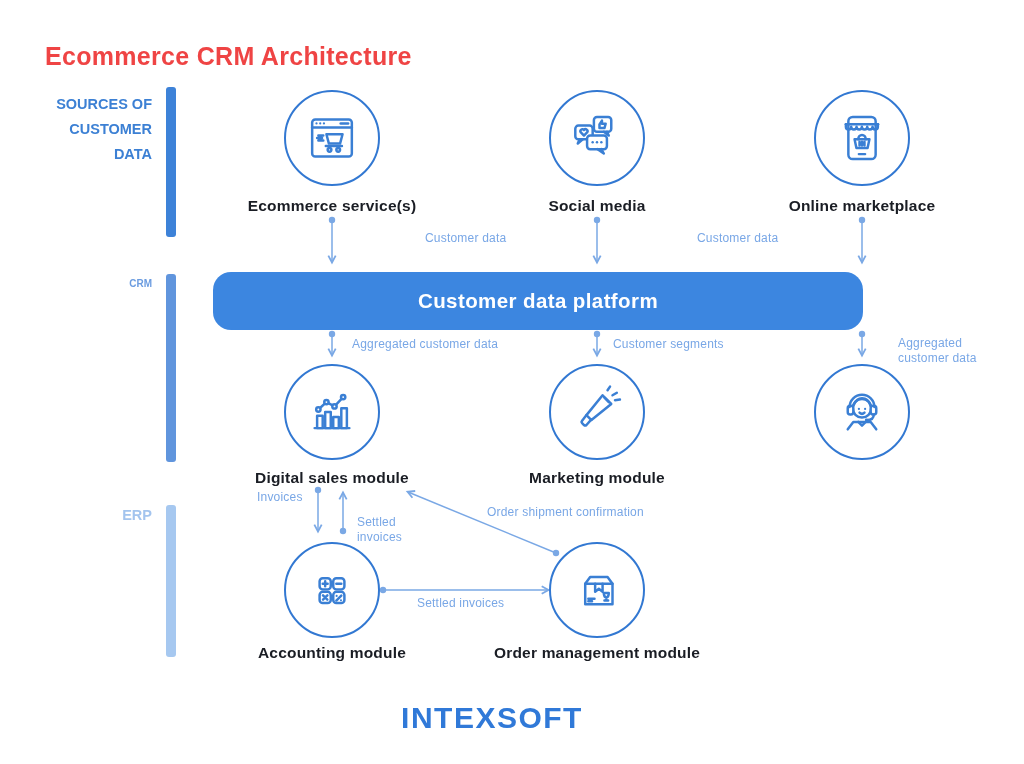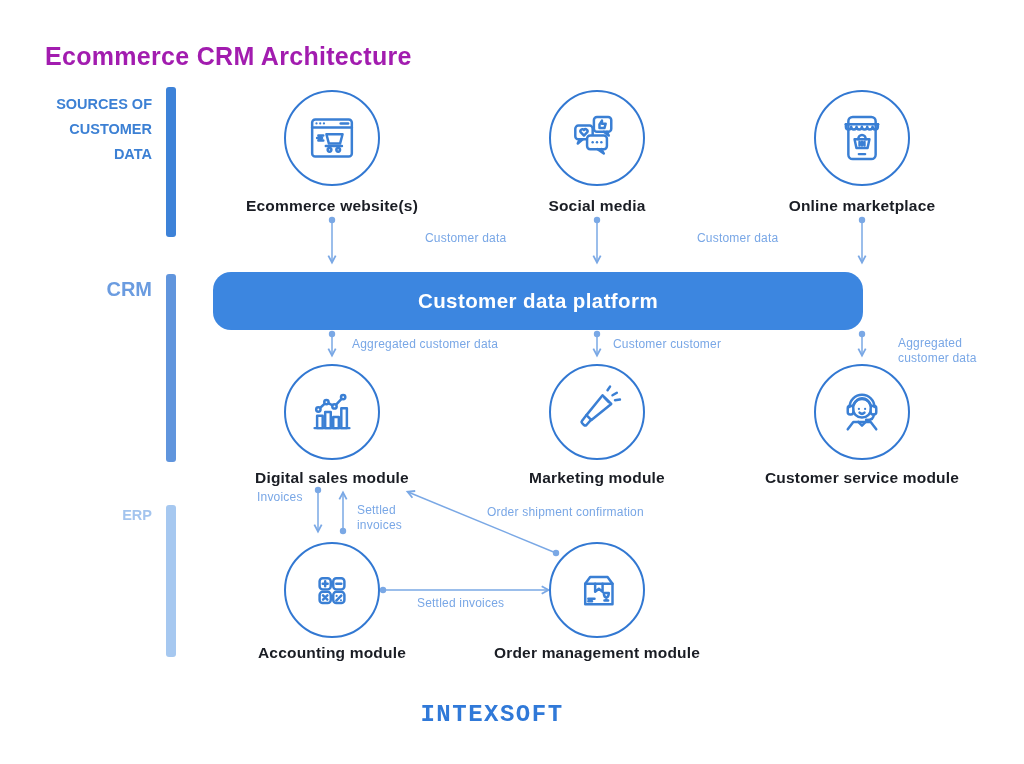--- a/index.html
+++ b/index.html
@@ -1,25 +1,25 @@
 <!DOCTYPE html>
 <html><head>
 <meta charset="utf-8">
 <style>
   html,body{margin:0;padding:0;background:#fff;}
   .canvas{position:relative;width:1024px;height:764px;background:#ffffff;
           font-family:"Liberation Sans",sans-serif;overflow:hidden;}
 
   .page-title{position:absolute;left:45px;top:42px;font-size:25px;font-weight:700;
-              color:#a21caf;letter-spacing:.3px;}
+              color:#ef4444;letter-spacing:.3px;}
 
   
   .rail-label{position:absolute;left:22px;width:130px;text-align:right;font-weight:700;}
   .rail-sources{top:92px;font-size:14.5px;line-height:25px;color:#3c80d4;}
-  .rail-crm{top:278px;font-size:20px;color:#6b9ce0;}
+  .rail-crm{top:278px;font-size:10px;color:#6b9ce0;}
   .rail-erp{top:507px;font-size:14.5px;color:#a3c4ee;}
   .rail-bar{position:absolute;left:166px;width:10px;border-radius:3px;}
   .bar-1{top:87px;height:150px;background:#3d82d8;}
   .bar-2{top:274px;height:188px;background:#6095dd;}
   .bar-3{top:505px;height:152px;background:#a6c8f0;}
 
   
   .node{position:absolute;width:96px;height:96px;border:2.5px solid #3278d2;border-radius:50%;
         background:#fff;display:flex;align-items:center;justify-content:center;box-sizing:border-box;}
   .node svg{width:62px;height:62px;}
@@ -31,22 +31,22 @@
           color:#1a1d24;letter-spacing:.2px;}
 
   .platform{position:absolute;left:213px;top:272px;width:650px;height:58px;background:#3c86e0;
             border-radius:18px;color:#ffffff;display:flex;align-items:center;justify-content:center;
             font-size:20.5px;font-weight:600;letter-spacing:.4px;}
 
   .elabel{position:absolute;font-size:12px;color:#79a7e6;letter-spacing:.2px;line-height:15px;}
 
   .connectors{position:absolute;left:0;top:0;pointer-events:none;}
 
-  .logo{position:absolute;left:0;top:701px;width:984px;text-align:center;font-size:24px;
-        font-weight:800;color:#3079d8;letter-spacing:1.5px;font-family:Liberation Mono, monospace;}
+  .logo{position:absolute;left:0;top:701px;width:984px;text-align:center;font-size:30px;
+        font-weight:800;color:#3079d8;letter-spacing:1.5px;}
 </style>
 </head>
 <body>
 
 <div class="canvas">
 
   <div class="page-title">Ecommerce CRM Architecture</div>
 
   <div class="rail-label rail-sources">
     <div>SOURCES OF</div>
@@ -86,27 +86,27 @@
       <line x1="556" y1="553" x2="408" y2="492" marker-end="url(#ah)"></line>
         <circle cx="556" cy="553" r="3.2" stroke="none"></circle>
       <line x1="383" y1="590" x2="548" y2="590" marker-end="url(#ah)"></line>
         <circle cx="383" cy="590" r="3.2" stroke="none"></circle>
     </g>
   </svg>
 
   <div class="elabel" style="left:425px;top:231px;">Customer data</div>
   <div class="elabel" style="left:697px;top:231px;">Customer data</div>
   <div class="elabel" style="left:352px;top:337px;">Aggregated customer data</div>
-  <div class="elabel" style="left:613px;top:337px;">Customer customer</div>
+  <div class="elabel" style="left:613px;top:337px;">Customer segments</div>
   <div class="elabel" style="left:898px;top:336px;">
     <div>Aggregated</div>
     <div>customer data</div>
   </div>
   <div class="elabel" style="left:257px;top:490px;">Invoices</div>
-  <div class="elabel" style="left:357px;top:503px;">
+  <div class="elabel" style="left:357px;top:515px;">
     <div>Settled</div>
     <div>invoices</div>
   </div>
   <div class="elabel" style="left:487px;top:505px;">Order shipment confirmation</div>
   <div class="elabel" style="left:417px;top:596px;">Settled invoices</div>
 
   <div class="node" style="left:284px;top:90px;">
     <svg viewBox="0 0 100 100">
       <rect class="ic" x="18" y="20" width="64" height="60" rx="5"></rect>
       <line class="ic" x1="18" y1="33" x2="82" y2="33"></line>
@@ -140,21 +140,21 @@
     <svg viewBox="0 0 100 100">
       <rect class="ic" x="28" y="16" width="44" height="68" rx="7"></rect>
       <line class="ic" x1="45" y1="76" x2="55" y2="76"></line>
       <path class="ic" d="M24 28 h52"></path>
       <path class="ic" d="M24 28 v4 a4.3 4.3 0 0 0 8.6 0 a4.3 4.3 0 0 0 8.6 0 a4.3 4.3 0 0 0 8.6 0 a4.3 4.3 0 0 0 8.6 0 a4.3 4.3 0 0 0 8.6 0 a4.3 4.3 0 0 0 8.6 0 v-4"></path>
       <path class="ic" d="M44 52 a6 7 0 0 1 12 0"></path>
       <path class="ic" d="M38 52 h24 l-3 14 h-18 z"></path>
       <path class="ic" d="M46 56 v6 M50 56 v6 M54 56 v6"></path>
     </svg>
   </div>
-  <div class="nlabel" style="left:202px;top:197px;">Ecommerce website(s)</div>
+  <div class="nlabel" style="left:202px;top:197px;">Ecommerce service(s)</div>
   <div class="nlabel" style="left:467px;top:197px;">Social media</div>
   <div class="nlabel" style="left:732px;top:197px;">Online marketplace</div>
 
   <div class="platform">
     <span>Customer data platform</span>
   </div>
 
   <div class="node" style="left:284px;top:364px;">
     <svg viewBox="0 0 100 100">
       <line class="ic" x1="22" y1="76" x2="78" y2="76"></line>
@@ -188,21 +188,20 @@
         <circle class="icf" cx="55" cy="45" r="1.8"></circle>
       <path class="ic" d="M46 51 q4 4 8 0" stroke-width="3"></path>
       <path class="ic" d="M69 54 q0 9 -11 9" stroke-width="3"></path>
       <circle class="icf" cx="57" cy="63" r="2.4"></circle>
       <path class="ic" d="M27 78 l9 -12 h28 l9 12"></path>
       <path class="ic" d="M44 66 l6 6 6 -6"></path>
     </svg>
   </div>
   <div class="nlabel" style="left:467px;top:469px;">Marketing module</div>
   <div class="nlabel" style="left:202px;top:469px;">Digital sales module</div>
-  <div class="nlabel" style="left:732px;top:469px;">Customer service module</div>
 
   <div class="node" style="left:284px;top:542px;">
     <svg viewBox="0 0 100 100">
       <rect class="ic" x="30" y="31" width="18" height="18" rx="5"></rect>
       <rect class="ic" x="52" y="31" width="18" height="18" rx="5"></rect>
       <rect class="ic" x="30" y="53" width="18" height="18" rx="5"></rect>
       <rect class="ic" x="52" y="53" width="18" height="18" rx="5"></rect>
       <path class="ic" d="M39 36 v8 M35 40 h8" stroke-width="3"></path>
       <path class="ic" d="M57 40 h8" stroke-width="3"></path>
       <path class="ic" d="M35.5 58.5 l7 7 M42.5 58.5 l-7 7" stroke-width="3"></path>

